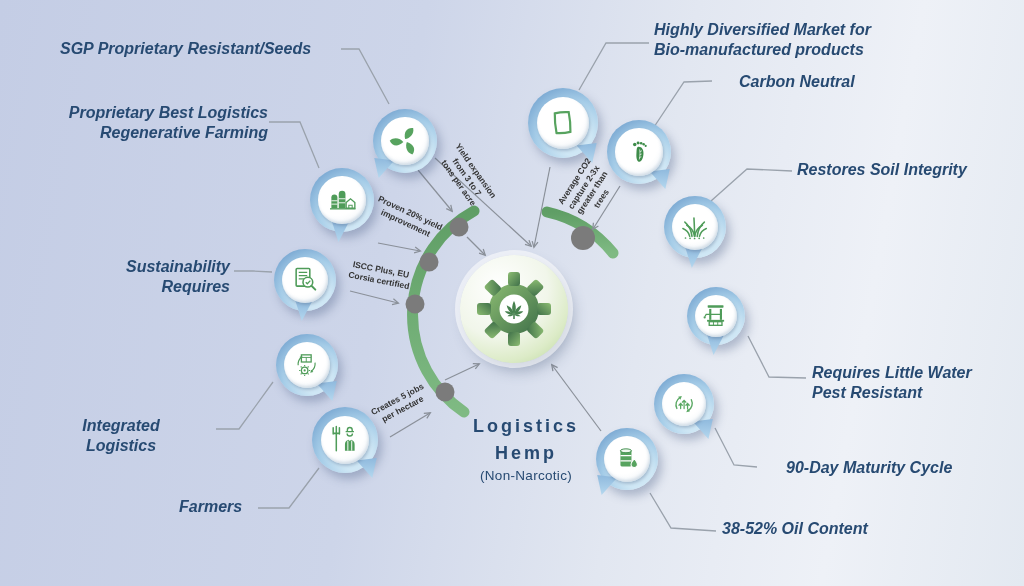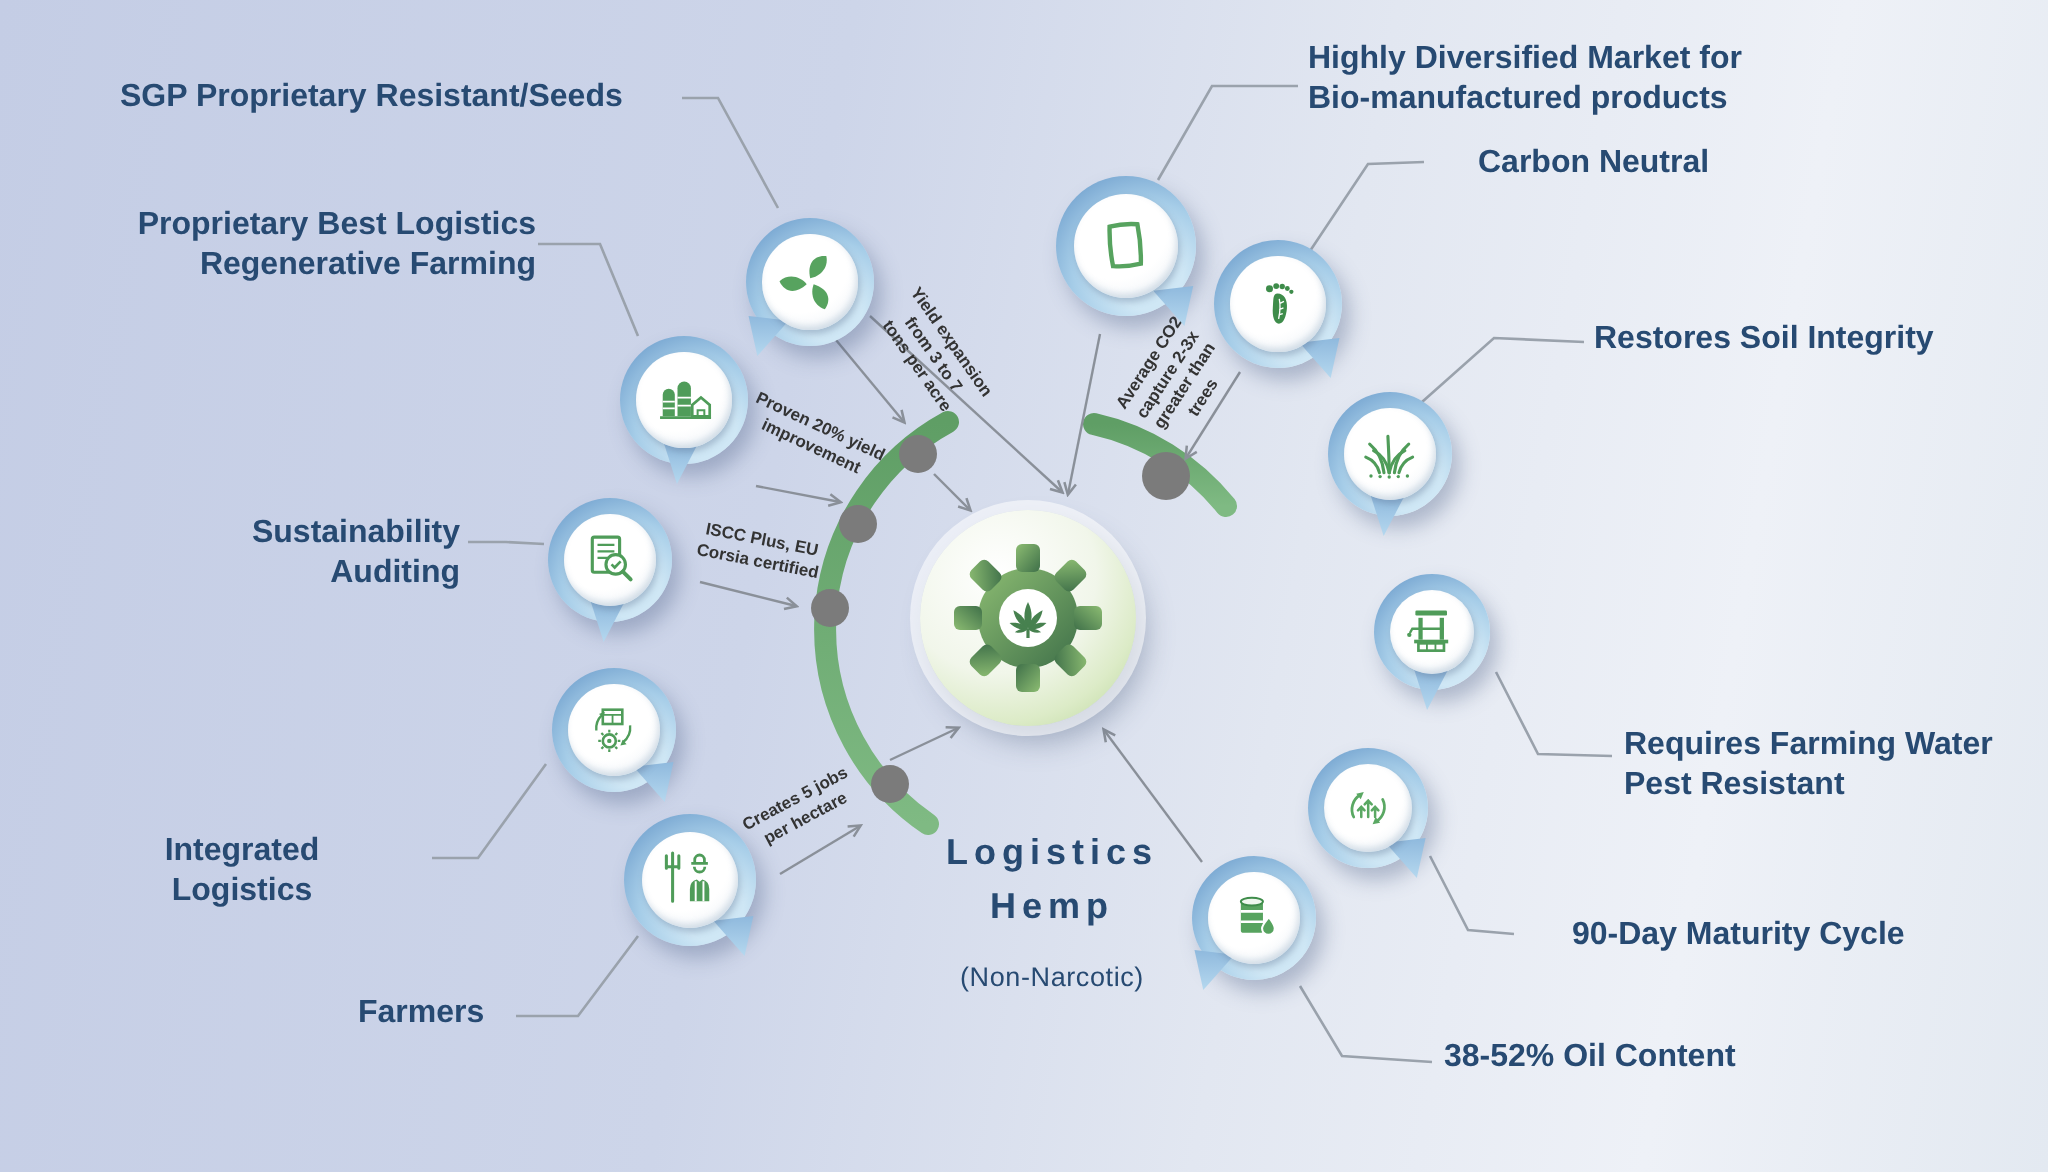--- a/index.html
+++ b/index.html
@@ -4,21 +4,21 @@
 <style>
   html,body{margin:0;padding:0;}
   .canvas{
     position:relative; width:1024px; height:586px; overflow:hidden; isolation:isolate;
     background:linear-gradient(100deg,#c4cde5 0%,#cdd5e9 38%,#e2e7f1 62%,#eef1f7 82%,#e3e9f1 100%);
     font-family:"Liberation Sans",sans-serif;
   }
   svg.overlay{position:absolute;left:0;top:0;z-index:1;pointer-events:none;}
   
   .lbl{position:absolute;z-index:3;font-weight:bold;font-size:16px;color:#274a72;line-height:1.22;}
-  .lbl span{display:block;white-space:nowrap;}
+  .lbl span{display:block;white-space:nowrap;font-style:italic;}
   #lbl-sgp{left:60px;top:39px;}
   #lbl-best{left:28px;top:103px;width:240px;text-align:right;}
   #lbl-sust{left:28px;top:257px;width:202px;text-align:right;}
   #lbl-logi{left:30px;top:416px;width:182px;text-align:center;}
   #lbl-farmers{left:179px;top:497px;}
   #lbl-market{left:654px;top:20px;}
   #lbl-carbon{left:739px;top:72px;}
   #lbl-soil{left:797px;top:160px;}
   #lbl-water{left:812px;top:363px;}
   #lbl-maturity{left:786px;top:458px;}
@@ -56,21 +56,21 @@
   #bub-well     {left:687px;top:287px;width:58px;height:58px;}
   #bub-growth   {left:654px;top:374px;width:60px;height:60px;}
   #bub-barrel   {left:596px;top:428px;width:62px;height:62px;}
   
   .hub{position:absolute;z-index:2;left:460px;top:255px;width:108px;height:108px;border-radius:50%;
     background:radial-gradient(circle at 36% 30%, #ffffff 0%, #f1f6ea 48%, #dcebc7 72%, #b5d394 100%);
     box-shadow:0 0 0 5px rgba(255,255,255,.55), 5px 8px 14px rgba(70,90,120,.38);
     display:flex;align-items:center;justify-content:center;}
   .hub-text{position:absolute;z-index:3;left:445px;top:413px;width:162px;text-align:center;color:#274a72;}
   .hub-title span{display:block;font-weight:bold;font-size:18px;letter-spacing:3px;line-height:1.5;}
-  .hub-sub{font-size:13.5px;margin-top:14px;letter-spacing:.3px;}
+  .hub-sub{font-size:13.5px;margin-top:1px;letter-spacing:.3px;}
 </style>
 </head>
 <body>
 
 <div class="canvas">
 
   <svg class="overlay" width="1024" height="586" viewBox="0 0 1024 586">
     <defs>
       <marker id="ah" viewBox="0 0 10 10" refX="8" refY="5" markerWidth="7" markerHeight="7" orient="auto-start-reverse">
         <path d="M1.5 1.5 L8.5 5 L1.5 8.5" fill="none" stroke="#8a9099" stroke-width="1.5"></path>
@@ -122,42 +122,42 @@
 
   <div class="lbl" id="lbl-sgp">
     <span>SGP Proprietary Resistant/Seeds</span>
   </div>
   <div class="lbl" id="lbl-best">
     <span>Proprietary Best Logistics</span>
       <span>Regenerative Farming</span>
   </div>
   <div class="lbl" id="lbl-sust">
     <span>Sustainability</span>
-      <span>Auditing</span>
+      <span>Requires</span>
   </div>
   <div class="lbl" id="lbl-logi">
     <span>Integrated</span>
       <span>Logistics</span>
   </div>
   <div class="lbl" id="lbl-farmers">
     <span>Farmers</span>
   </div>
 
   <div class="lbl" id="lbl-market">
     <span>Highly Diversified Market for</span>
       <span>Bio-manufactured products</span>
   </div>
   <div class="lbl" id="lbl-carbon">
     <span>Carbon Neutral</span>
   </div>
   <div class="lbl" id="lbl-soil">
     <span>Restores Soil Integrity</span>
   </div>
   <div class="lbl" id="lbl-water">
-    <span>Requires Farming Water</span>
+    <span>Requires Little Water</span>
       <span>Pest Resistant</span>
   </div>
   <div class="lbl" id="lbl-maturity">
     <span>90-Day Maturity Cycle</span>
   </div>
   <div class="lbl" id="lbl-oil">
     <span>38-52% Oil Content</span>
   </div>
 
   <div class="anno" id="anno-yield">

